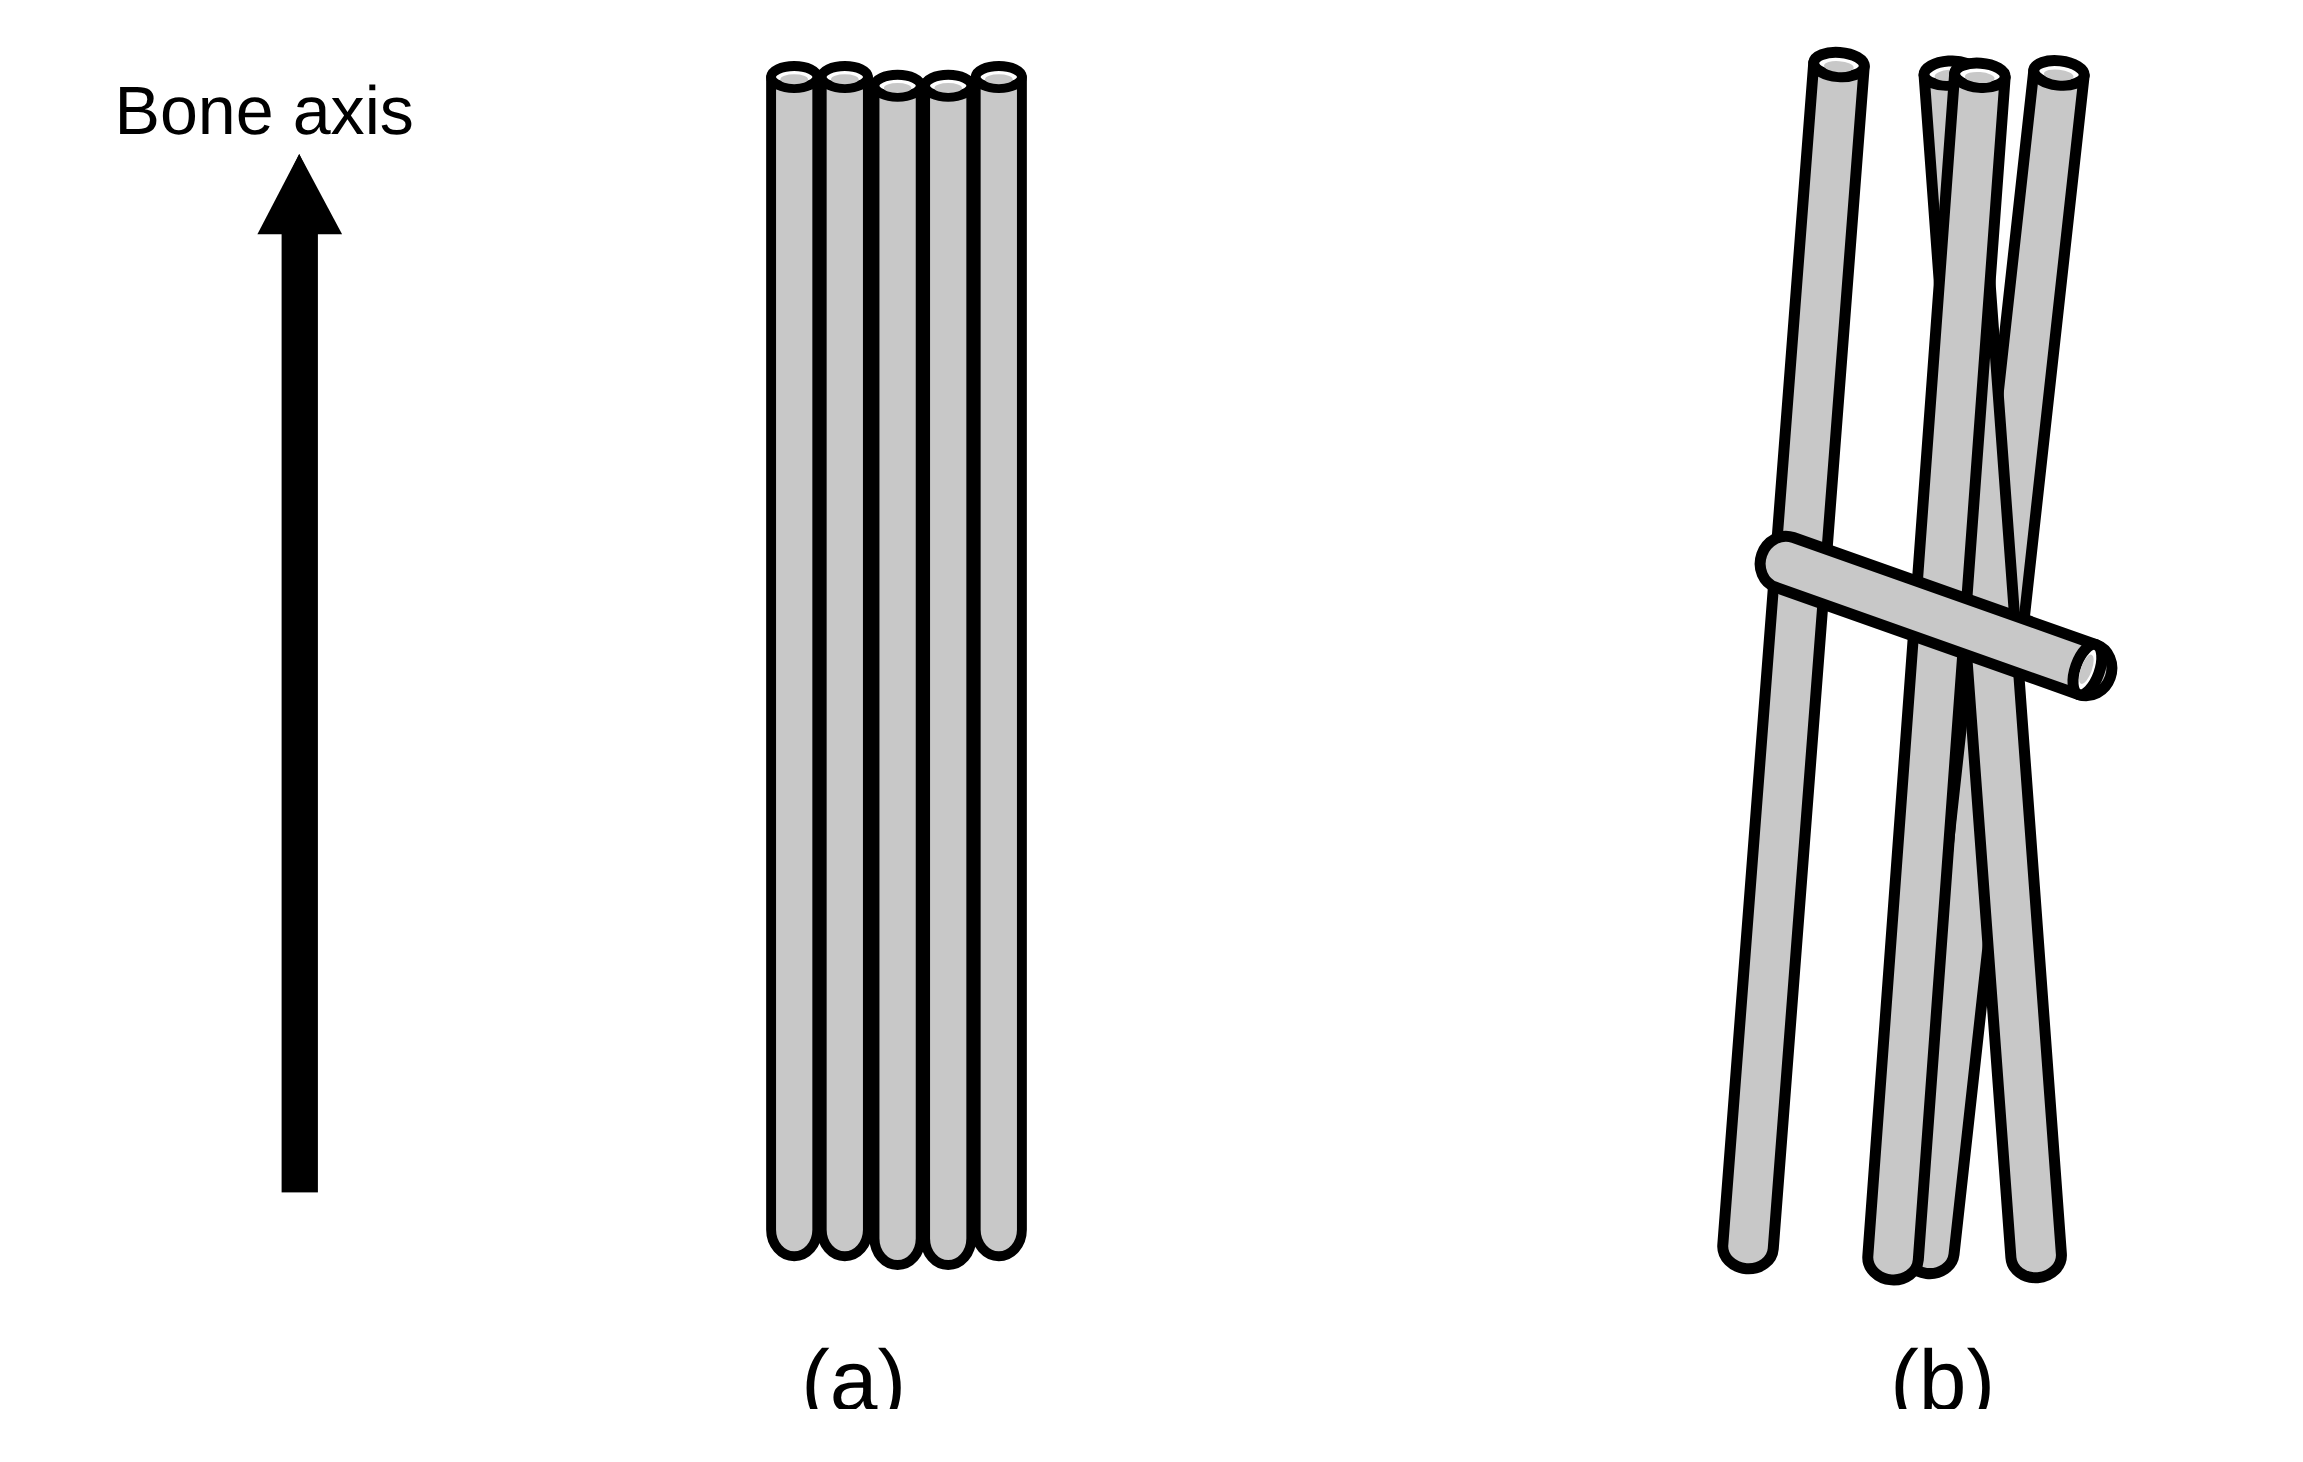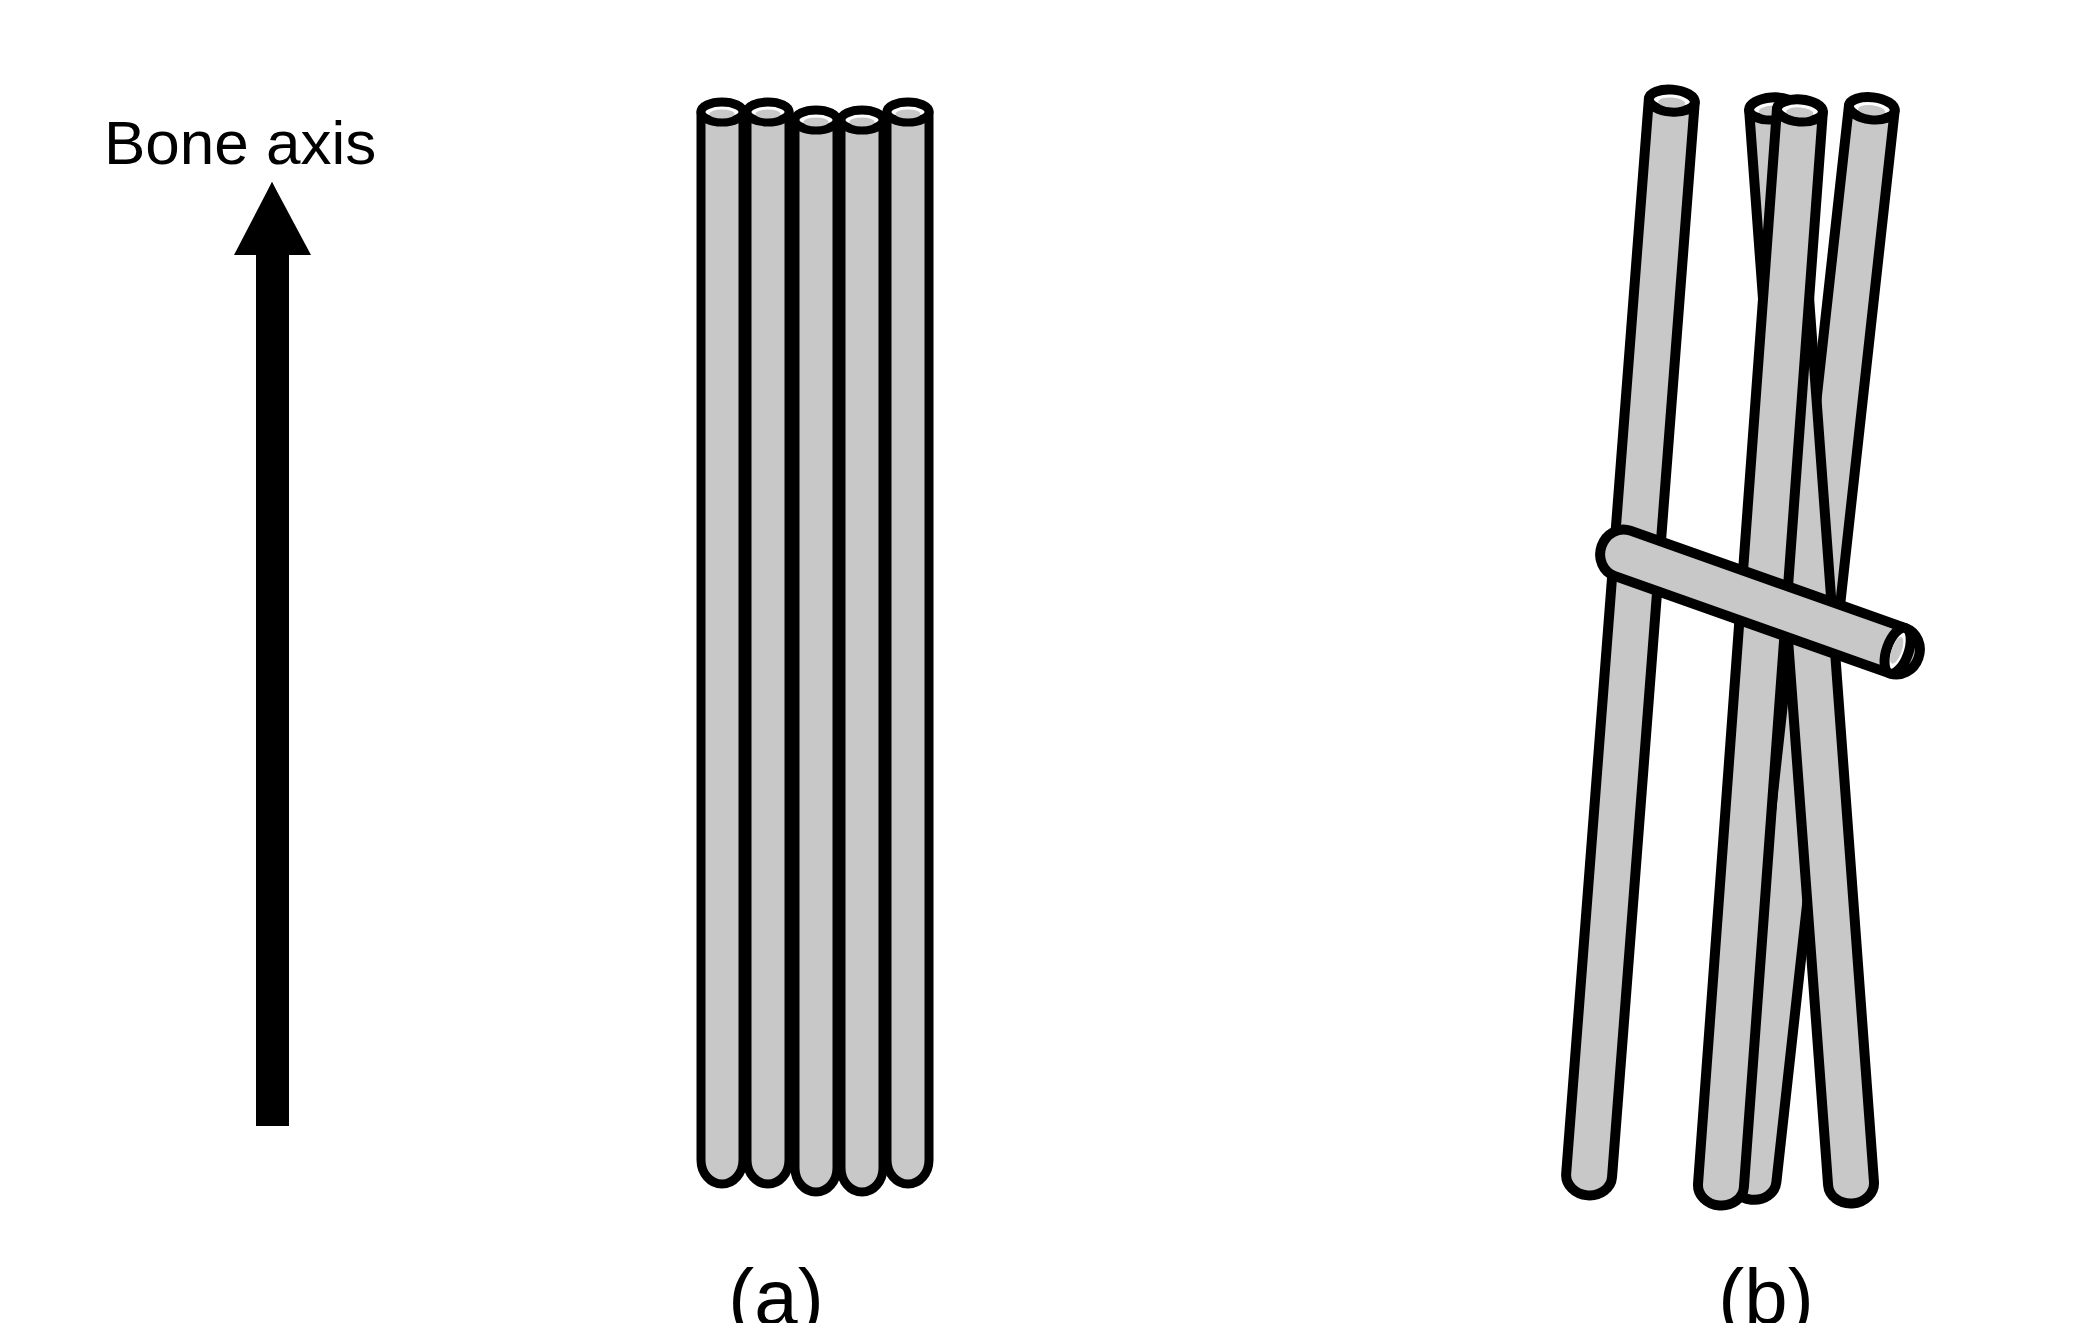--- a/index.html
+++ b/index.html
@@ -9,21 +9,20 @@
   }
   body {
     font-family: "Liberation Sans", sans-serif;
   }
   #figure-root {
     position: relative;
     width: 2094px;
     height: 1281px;
     background: #ffffff;
     overflow: hidden;
-    margin-top: 42px;
   }
   #figure-svg {
     position: absolute;
     left: 0;
     top: 0;
     width: 2094px;
     height: 1329px;
     display: block;
   }
   .axis-label-text {

